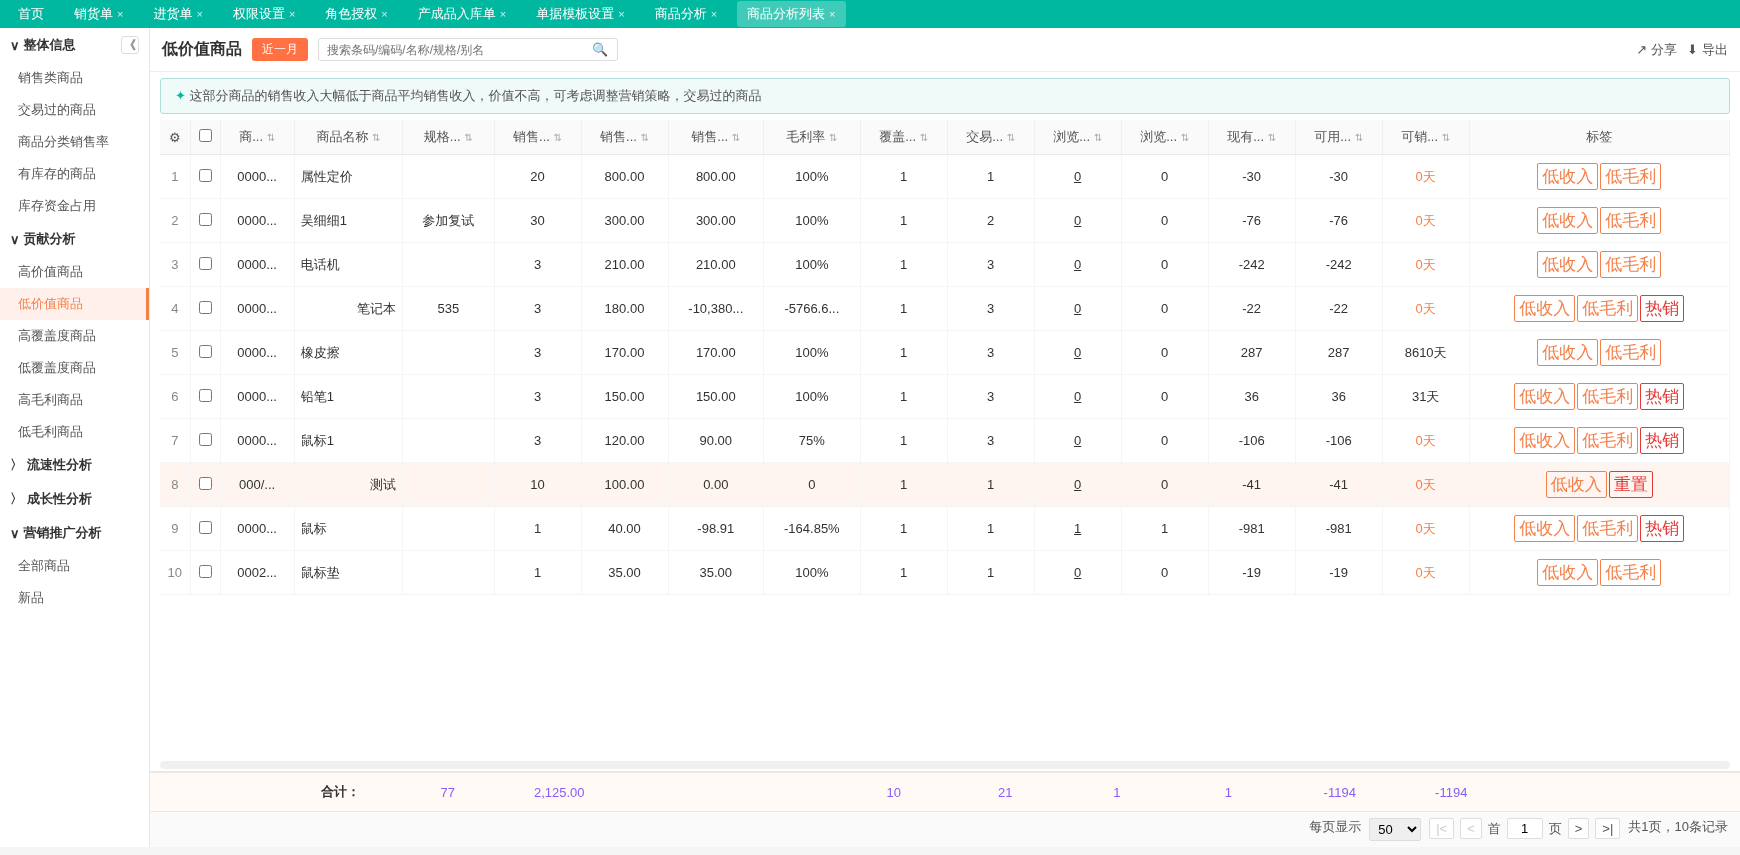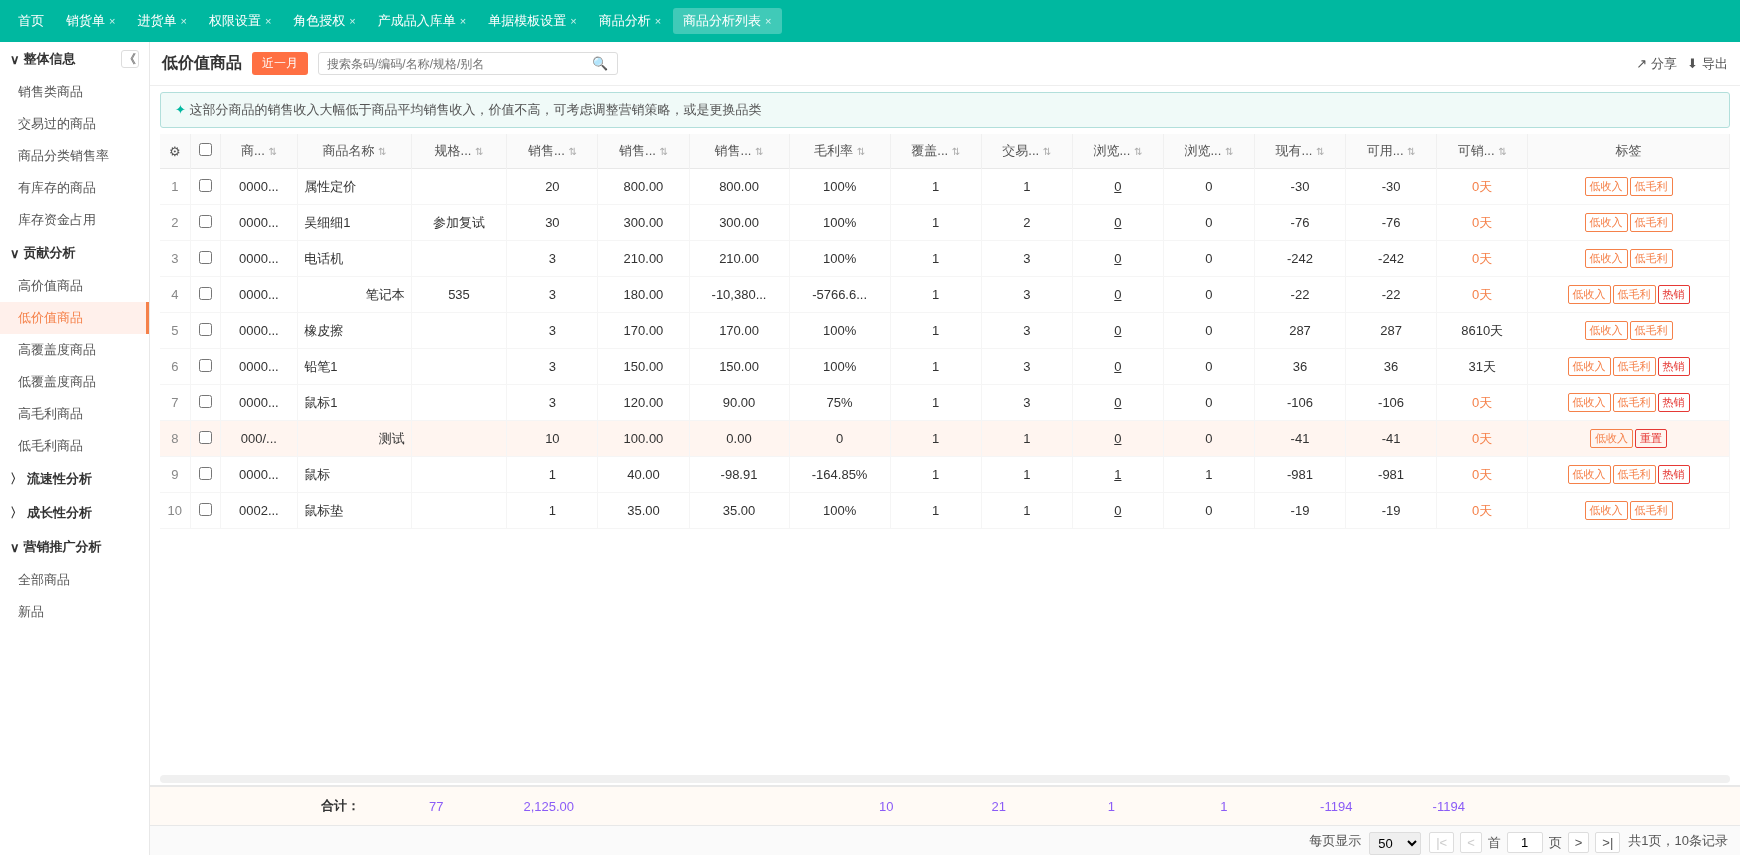--- a/index.html
+++ b/index.html
@@ -3,23 +3,23 @@
   <meta charset="utf-8">
   <style>
     * { box-sizing: border-box; margin: 0; padding: 0; font-family: 'Microsoft YaHei', Arial, sans-serif; font-size: 13px; }
     body { background: #f5f5f5; overflow-x: hidden; }
 
     
     .top-nav {
       background: #00b8a0;
       display: flex;
       align-items: center;
-      height: 42px;
+      height: 28px;
       padding: 0 8px;
-      gap: 2px;
+      gap: 10px;
     }
     .nav-item {
       color: #fff;
       padding: 4px 10px;
       cursor: pointer;
       white-space: nowrap;
       border-radius: 3px;
       display: flex;
       align-items: center;
       gap: 4px;
@@ -159,38 +159,38 @@
       border-bottom: 1px solid #f5f5f5;
       border-right: 1px solid #f5f5f5;
       white-space: nowrap;
       color: #333;
     }
     tr.highlight td { background: #fff5f0; }
     .tag {
       display: inline-block;
       border-radius: 2px;
       padding: 1px 4px;
-      font-size: 11px;
+      font-size: 17px;
       margin: 1px;
     }
     .tag-orange { color: #f5814a; border: 1px solid #f5814a; }
     .tag-red { color: #e53935; border: 1px solid #e53935; }
     .underline { text-decoration: underline; cursor: pointer; }
     .zero-days { color: #f5814a; }
     .days-normal { color: #333; }
 
     
     .total-row {
       background: #fffaf5;
       border-top: 2px solid #e8e8e8;
       height: 40px;
       display: flex;
       align-items: center;
       padding: 0 10px;
-      gap: 0;
+      gap: 12px;
       justify-content: center;
     }
     .total-label {
       width: 220px;
       font-weight: bold;
       color: #333;
       text-align: right;
       padding-right: 20px;
     }
     .total-values {
@@ -370,21 +370,21 @@
         </div>
         <div class="action-btn">
           <span>⬇</span>
           <span>导出</span>
         </div>
       </div>
     </div>
 
     <div class="info-bar">
       <span style="color:#00b8a0;">✦ </span>
-      <span>这部分商品的销售收入大幅低于商品平均销售收入，价值不高，可考虑调整营销策略，或是更换品类</span>
+      <span>这部分商品的销售收入大幅低于商品平均销售收入，价值不高，可考虑调整营销策略，交易过的商品</span>
     </div>
 
     <div class="table-wrapper">
       <table>
         <thead>
           <tr>
             <th style="width:30px;">⚙</th>
             <th class="checkbox-cell"><input type="checkbox" style=""></th>
             <th>商... <span class="sort-icon">⇅</span></th>
             <th>商品名称 <span class="sort-icon">⇅</span></th>

